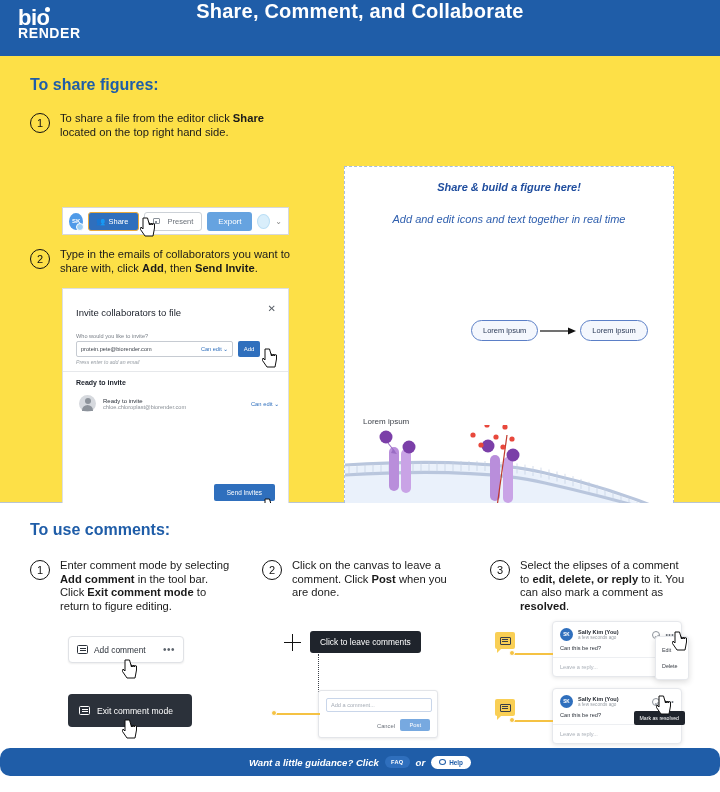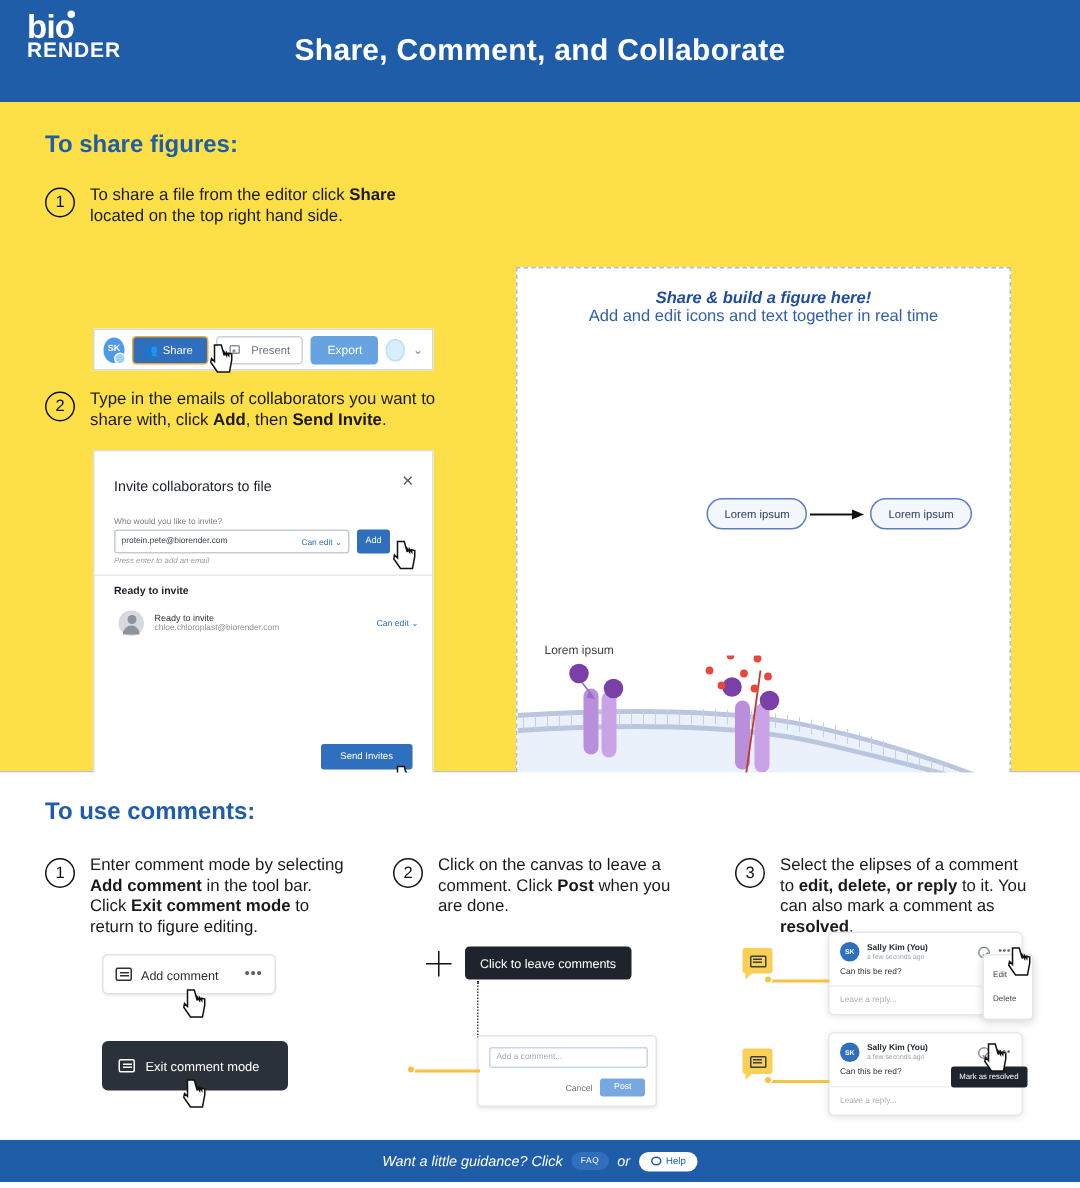--- a/index.html
+++ b/index.html
@@ -6,22 +6,22 @@
   body {
     width: 720px; height: 792px;
     font-family: "Liberation Sans", sans-serif;
     background: #ffffff;
     overflow: hidden;
     position: relative;
   }
 
   
   .header {
-    height: 68px; background: #1f5da8;
-    display: flex; align-items: center; position: relative;
+    height: 56px; background: #1f5da8;
+    display: flex; align-items: flex-start; position: relative;
   }
   .logo { position: absolute; left: 18px; top: 8px; color:#fff; }
   .logo-bio { font-size: 22px; font-weight: bold; letter-spacing: -0.5px; line-height: 20px; position: relative; }
   .logo-dot { position:absolute; width:5px; height:5px; border-radius:50%; background:#fff; left:27px; top:-1px;}
   .logo-render { font-size: 14px; font-weight: bold; letter-spacing: 0.6px; line-height: 11px;}
   .header-title {
     width: 100%; text-align: center; color: #fff;
     font-size: 20px; font-weight: bold; letter-spacing: 0.2px;
   }
 
@@ -116,22 +116,22 @@
   
   .canvas-panel{
     position:absolute; left:344px; top:110px; width:330px; height:352px;
     border:1.2px dashed #a9bee0; background:#fff;
   }
   .canvas-h1{
     text-align:center; margin-top:14px; color:#1f4d9e;
     font-size:11px; font-weight:bold; font-style:italic;
   }
   .canvas-h2{
-    text-align:center; margin-top:0; color:#2f5fae;
-    font-size:11px; 
+    text-align:center; margin-top:20px; color:#2f5fae;
+    font-size:11px; font-style:italic;
   }
   .lorem-row{position:absolute; left:126px; top:153px; display:flex; align-items:center; gap:0;}
   .lorem-pill{
     border:1px solid #5b7fc7; background:#f4f7fd; border-radius:11px;
     font-size:7.5px; color:#2b3a57; padding:5px 11px;
   }
   .lorem-arrow{width:42px;height:10px;position:relative;}
   .membrane-label{position:absolute; left:18px; top:250px; font-size:8px; color:#3a3f47;}
 
   
@@ -207,23 +207,23 @@
     padding:5px 0;
   }
   .cc-menu div{font-size:5.4px;color:#3a3f47;padding:5px 6px;}
   .resolve-tip{
     position:absolute; right:-4px; top:22px; background:#1f242c; color:#fff;
     font-size:5.2px; border-radius:2px; padding:4px 6px; white-space:nowrap;
   }
 
   
   .footer{
-    position:absolute; left:0; bottom:4px; width:100%; height:28px;
+    position:absolute; left:0; bottom:16px; width:100%; height:28px;
     background:#1f5da8; display:flex; align-items:center; justify-content:center;
-    gap:6px; color:#fff; font-size:9.6px; font-style:italic; font-weight:normal;
+    gap:6px; color:#fff; font-size:9.6px; font-style:italic; font-weight:bold;border-radius:10px;
   }
   .pill-faq{background:#2f6fbd;border-radius:9px;font-size:5.6px;padding:3px 6px;font-style:normal;letter-spacing:0.4px;}
   .pill-help{background:#ffffff;color:#1f5da8;border-radius:9px;font-size:6.4px;padding:3px 8px;font-style:normal;display:flex;align-items:center;gap:3px;}
   .help-bubble{width:7px;height:6px;border:1px solid #1f5da8;border-radius:50%;}
 </style>
 </head>
 <body>
 
 <div class="header">
   <div class="logo">

